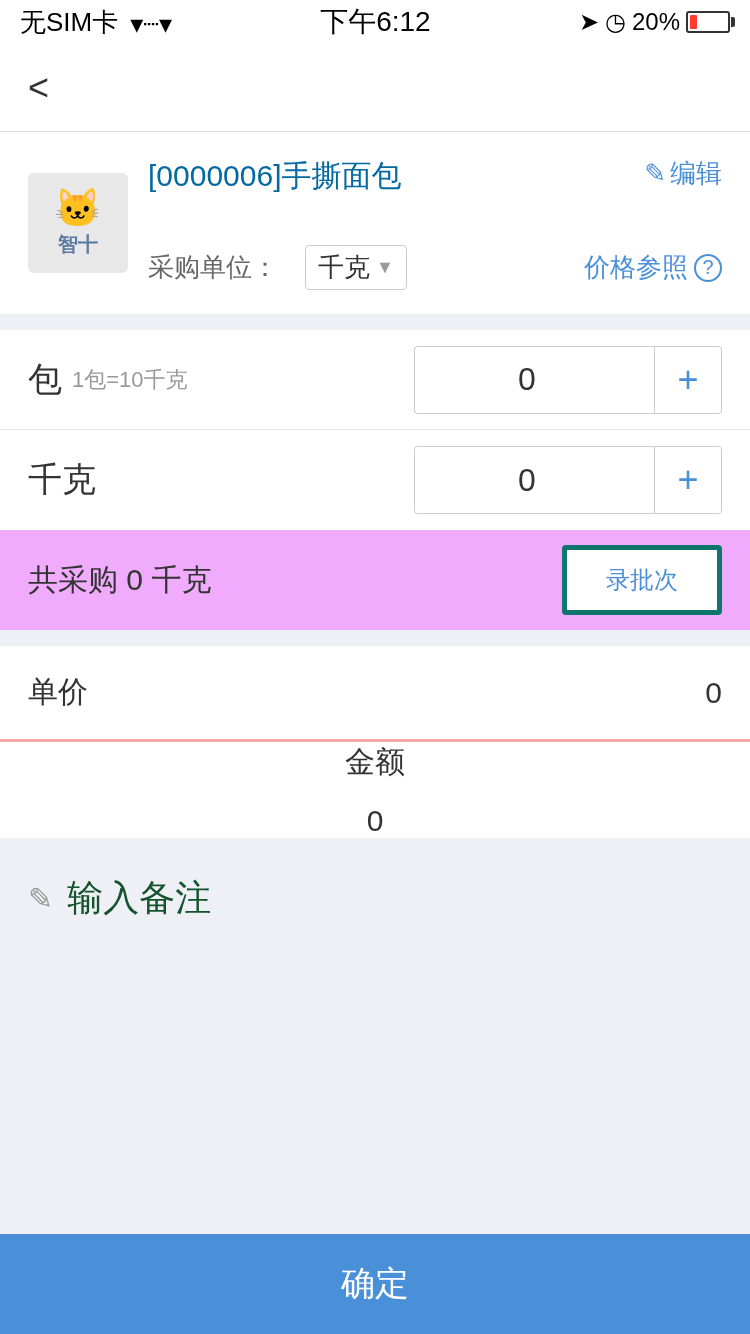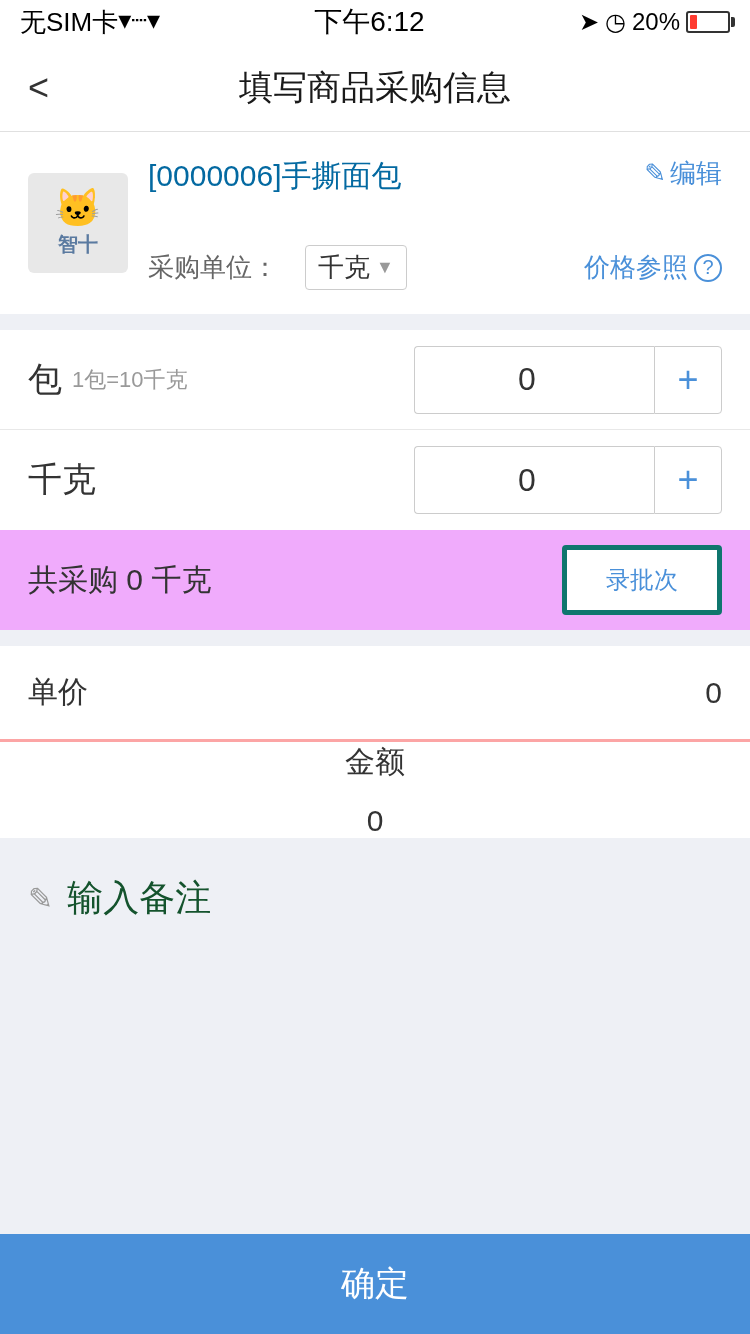--- a/index.html
+++ b/index.html
@@ -18,21 +18,21 @@
       width: 750px;
       height: 44px;
       background: #fff;
       display: flex;
       align-items: center;
       justify-content: space-between;
       padding: 0 20px;
       font-size: 26px;
       color: #000;
     }
-    .status-bar-left { display: flex; align-items: flex-start; gap: 0; }
+    .status-bar-left { display: flex; align-items: flex-end; gap: 12px; }
     .status-bar-center { font-weight: 500; font-size: 28px; }
     .status-bar-right { display: flex; align-items: center; gap: 6px; font-size: 24px; }
     .battery {
       width: 44px; height: 22px; border: 2px solid #333; border-radius: 3px; position: relative; display: inline-flex; align-items: center; padding: 2px;
     }
     .battery::after {
       content: ''; position: absolute; right: -7px; top: 50%; transform: translateY(-50%); width: 4px; height: 10px; background: #333; border-radius: 0 2px 2px 0;
     }
     .battery-fill { height: 100%; width: 20%; background: #ff3b30; border-radius: 1px; }
 
@@ -203,21 +203,20 @@
       <span>◷</span>
       <span>20%</span>
       <span class="battery">
           <span class="battery-fill"></span>
         </span>
     </div>
   </div>
 
   <div class="nav-bar">
     <span class="nav-back">&lt;</span>
-    <span class="nav-title">填写商品采购信息</span>
   </div>
 
   <div class="product-card">
     <div class="product-thumb">
       <div class="product-thumb-icon">
         <span class="owl-icon">🐱</span>
         <span class="brand-text">智十</span>
       </div>
     </div>
     <div class="product-info">

